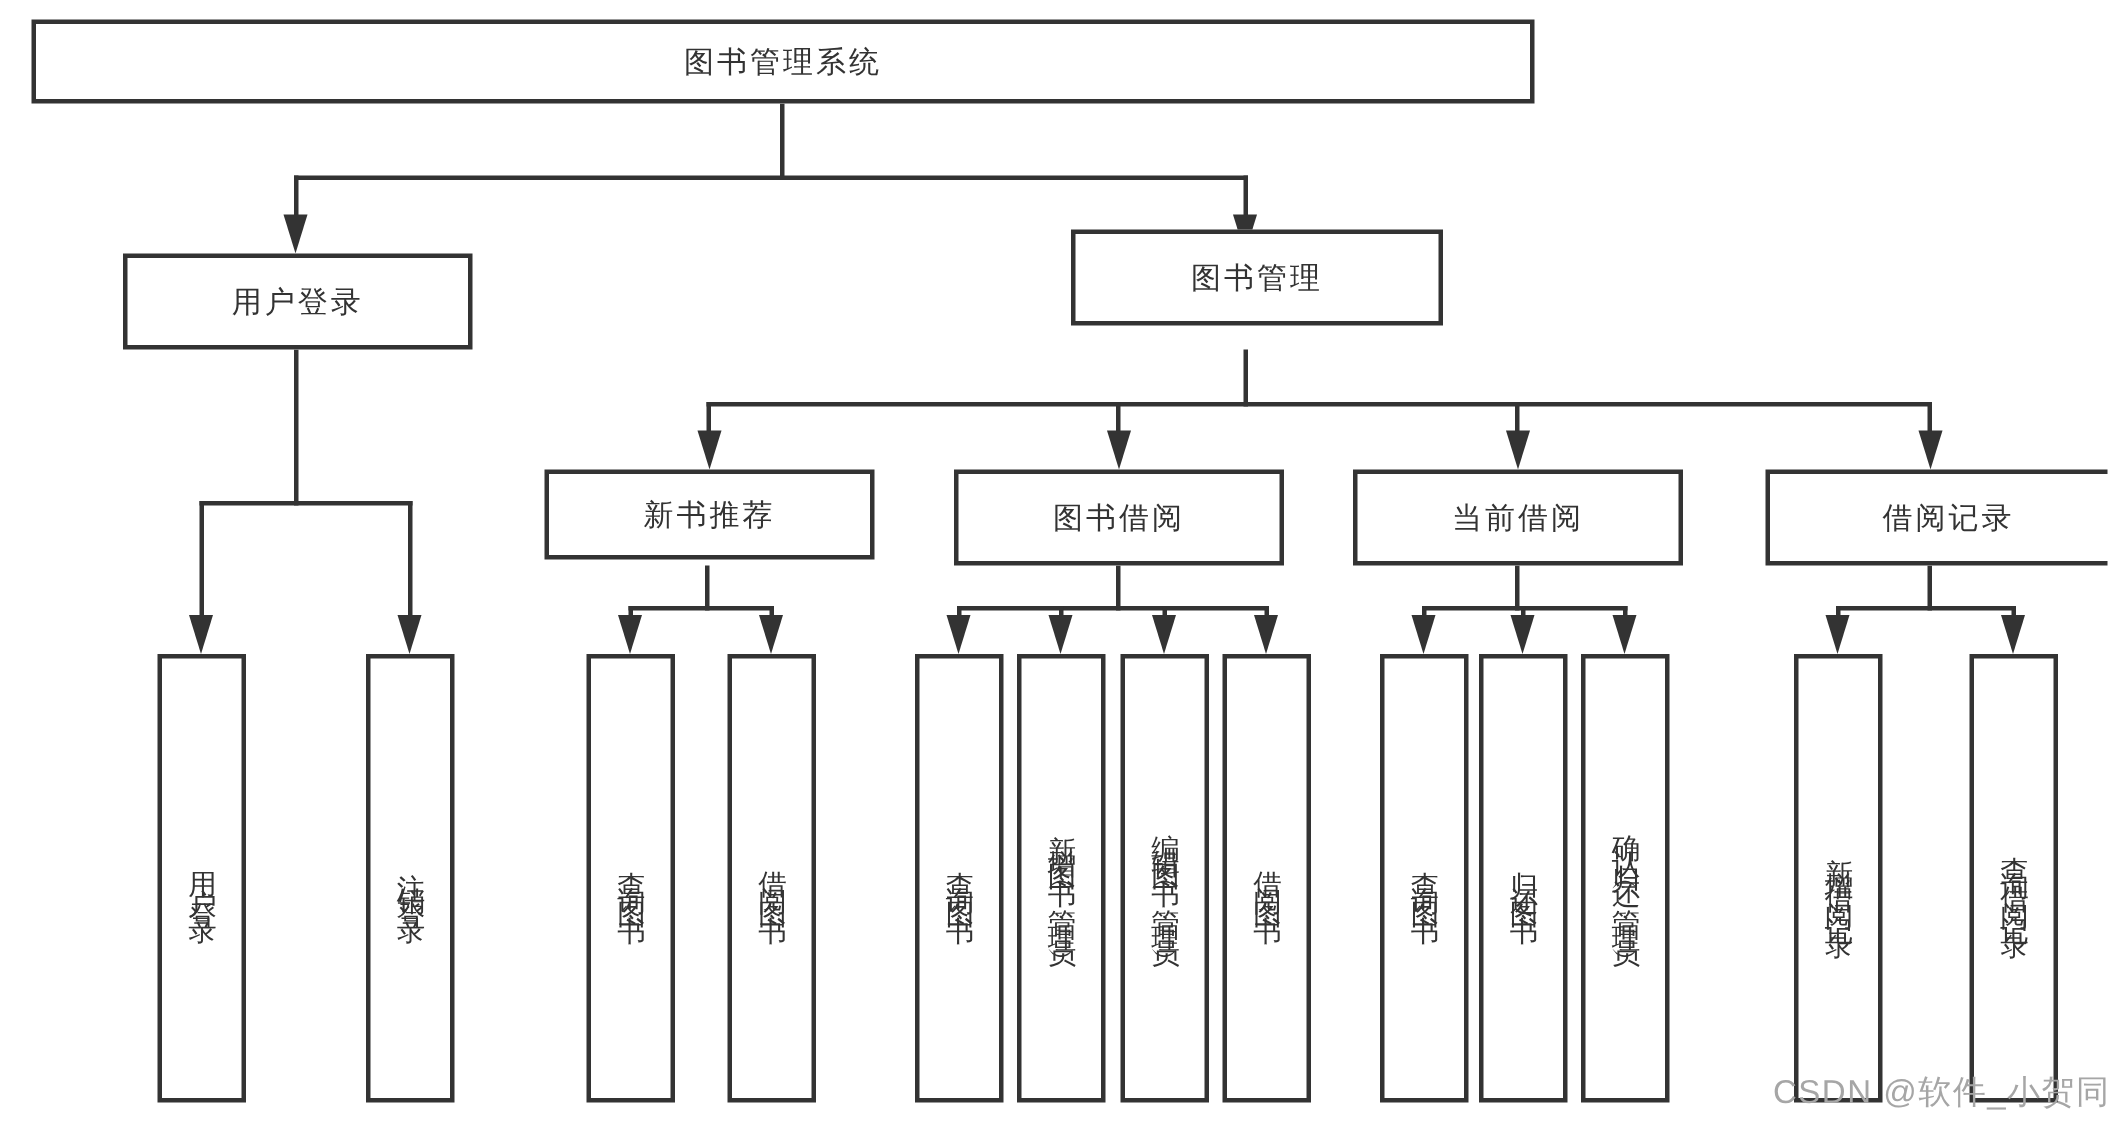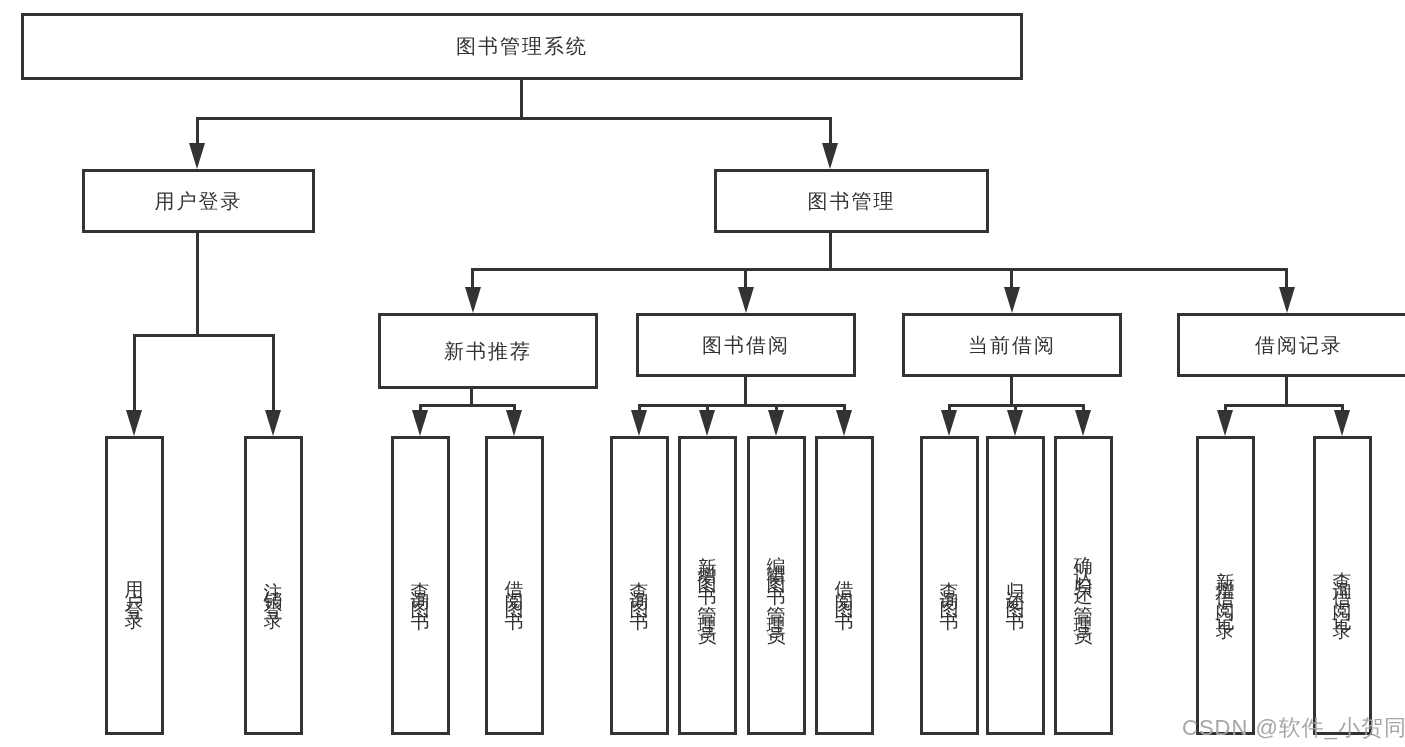--- a/index.html
+++ b/index.html
@@ -121,32 +121,32 @@
 
   <div>
     <div class="vline" style="left:1285px;top:377px;height:30px"></div>
     <div class="hline" style="left:1224px;top:404px;width:120px"></div>
     <div class="vline" style="left:1224px;top:404px;height:9px"></div>
     <div class="vline" style="left:1341px;top:404px;height:9px"></div>
     <div class="arrow" style="left:1217px;top:410px"></div>
     <div class="arrow" style="left:1334px;top:410px"></div>
   </div>
 
-  <div class="node hnode" style="left:21px;top:13px;width:1002px;height:67px">
+  <div class="node hnode" style="left:21px;top:13px;width:1002px;height:56px">
     <span>图书管理系统</span>
   </div>
 
   <div class="node hnode" style="left:82px;top:169px;width:233px;height:64px">
     <span>用户登录</span>
   </div>
-  <div class="node hnode" style="left:714px;top:169px;width:275px;height:64px">
+  <div class="node hnode" style="left:714px;top:153px;width:248px;height:64px">
     <span>图书管理</span>
   </div>
 
-  <div class="node hnode" style="left:378px;top:313px;width:220px;height:76px">
+  <div class="node hnode" style="left:363px;top:313px;width:220px;height:60px">
     <span>新书推荐</span>
   </div>
   <div class="node hnode" style="left:636px;top:313px;width:220px;height:64px">
     <span>图书借阅</span>
   </div>
   <div class="node hnode" style="left:902px;top:313px;width:220px;height:64px">
     <span>当前借阅</span>
   </div>
   <div class="node hnode" style="left:1177px;top:313px;width:244px;height:64px">
     <span>借阅记录</span>

